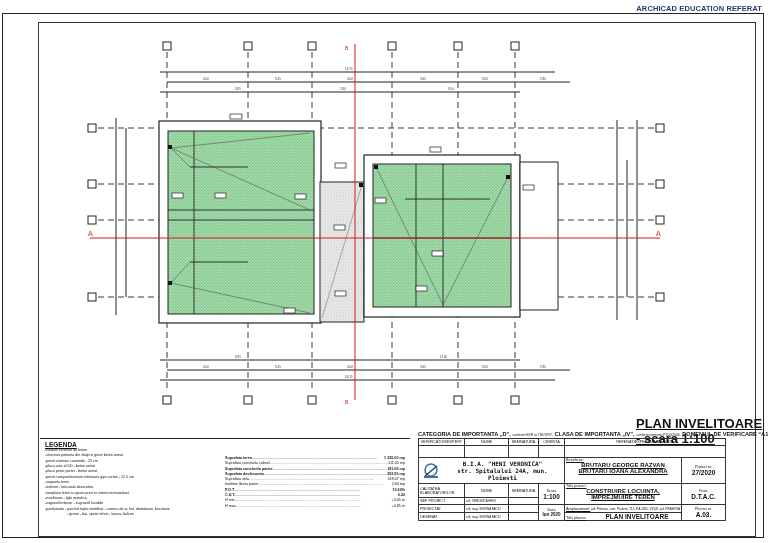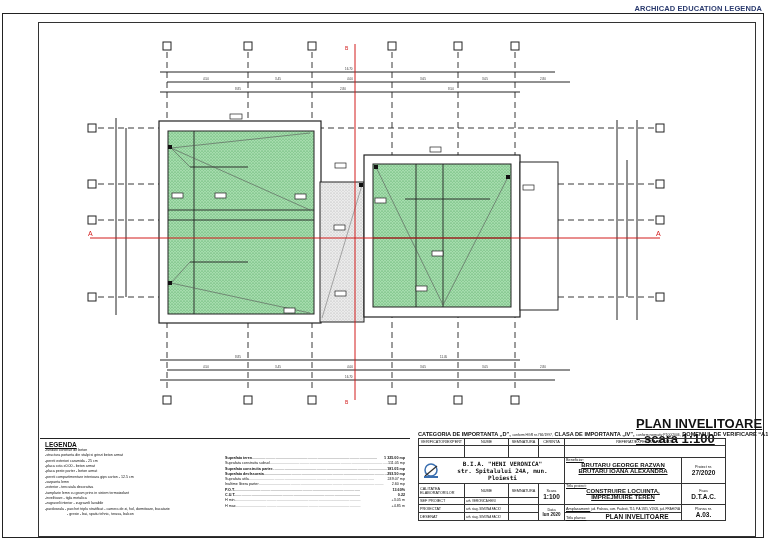--- a/index.html
+++ b/index.html
@@ -23,21 +23,21 @@
   .stats .row.b{font-weight:bold;}
   table.tb{position:absolute;left:418px;top:438px;border-collapse:collapse;font-size:3.8px;}
   table.tb td{border:1px solid #333;padding:0 1px;vertical-align:middle;}
   .c{text-align:center;}
   .big{font-size:6.5px;font-weight:bold;}
   .ul{text-decoration:underline;}
 </style>
 </head>
 <body>
 
-<div class="watermark">ARCHICAD EDUCATION LEGENDA</div>
+<div class="watermark">ARCHICAD EDUCATION REFERAT</div>
 <div class="outer-frame"></div>
 <div class="inner-frame"></div>
 
 <svg class="plan" width="768" height="430" viewBox="0 0 768 430">
   <defs>
     <pattern id="hatchG" width="3" height="3" patternUnits="userSpaceOnUse">
       <rect width="3" height="3" fill="#a6dcae"></rect>
       <circle cx="1" cy="1" r="0.55" fill="#3c9a4a"></circle>
       <circle cx="2.4" cy="2.2" r="0.45" fill="#5bb567"></circle>
     </pattern>

